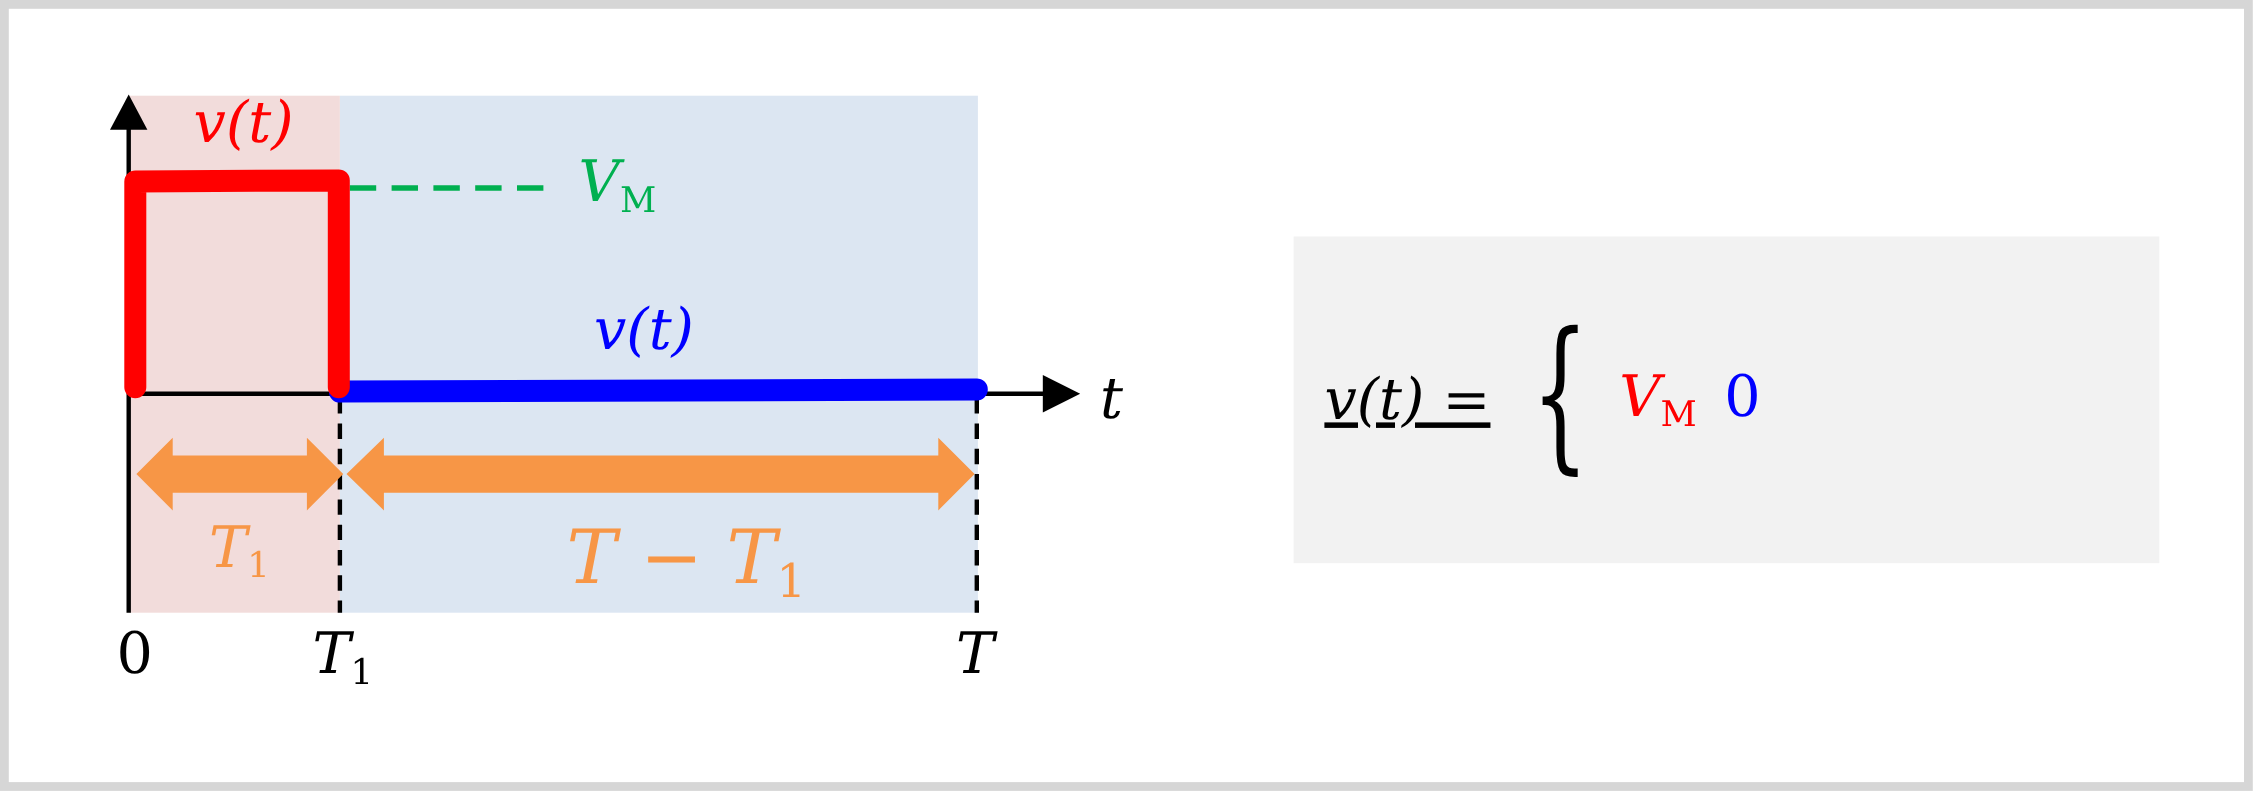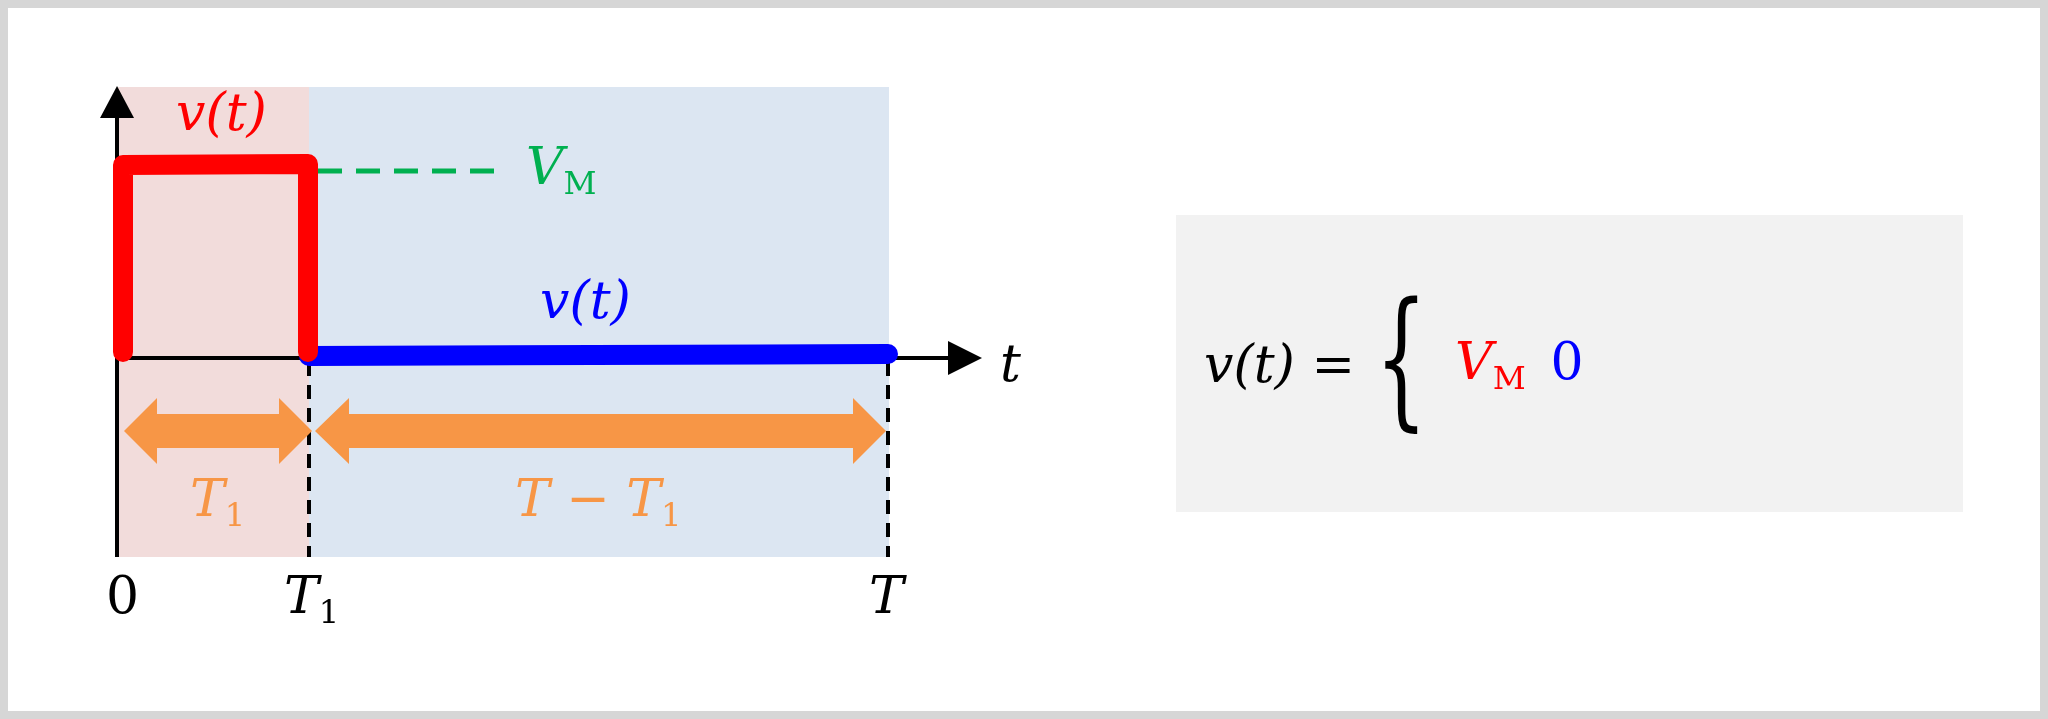--- a/index.html
+++ b/index.html
@@ -3,21 +3,21 @@
 <meta charset="utf-8">
 <style>
   html, body { margin:0; padding:0; }
   body { width:2048px; height:719px; background:#d6d6d6; position:relative; overflow:hidden; }
   .frame { position:absolute; left:8px; top:8px; width:2032px; height:703px; background:#ffffff; }
   .diagram { position:absolute; left:0; top:0; width:2048px; height:719px; }
   .math { font-family:"DejaVu Serif", serif; font-style:italic; }
   .upright { font-style:normal; }
   .formula-box { position:absolute; left:1176px; top:215px; width:787px; height:297px; background:#f2f2f2; }
   .formula { position:absolute; left:28px; top:0; height:297px; display:flex; align-items:center; color:#000; font-size:52px; }
-  .lhs { margin-right:20px; white-space:nowrap; }
+  .lhs { margin-right:37px; white-space:nowrap;text-decoration:underline; }
   .brace { font-size:150px; line-height:1; transform:scaleX(0.55); transform-origin:left center; margin-right:-40px; font-style:normal; font-weight:100; position:relative; top:-6px; }
   .cases { display:grid; grid-template-columns:120px auto; row-gap:4px; }
   .case-val { text-align:center; }
   .case-cond { white-space:nowrap; padding-left:20px; }
   sub { font-size:0.62em; font-style:normal; vertical-align:-0.3em; }
   .lbl { position:absolute; white-space:nowrap; }
 </style>
 </head>
 <body>
 
@@ -56,21 +56,21 @@
 <div class="lbl math" style="left:540px;top:270px;font-size:52px;color:#0000ff;">
   <span>v(t)</span>
 </div>
 <div class="lbl math" style="left:1000px;top:333px;font-size:52px;color:#000;">
   <span>t</span>
 </div>
 
 <div class="lbl math" style="left:190px;top:468px;font-size:52px;color:#f79646;">
   <span>T</span><sub>1</sub>
 </div>
-<div class="lbl math" style="left:515px;top:468px;font-size:52px;color:#f79646;">
+<div class="lbl math" style="left:515px;top:468px;font-size:68px;color:#f79646;">
   <span>T − T</span><sub>1</sub>
 </div>
 
 <div class="lbl math upright" style="left:106px;top:565px;font-size:52px;color:#000;">
   <span>0</span>
 </div>
 <div class="lbl math" style="left:284px;top:565px;font-size:52px;color:#000;">
   <span>T</span><sub>1</sub>
 </div>
 <div class="lbl math" style="left:869px;top:565px;font-size:52px;color:#000;">

